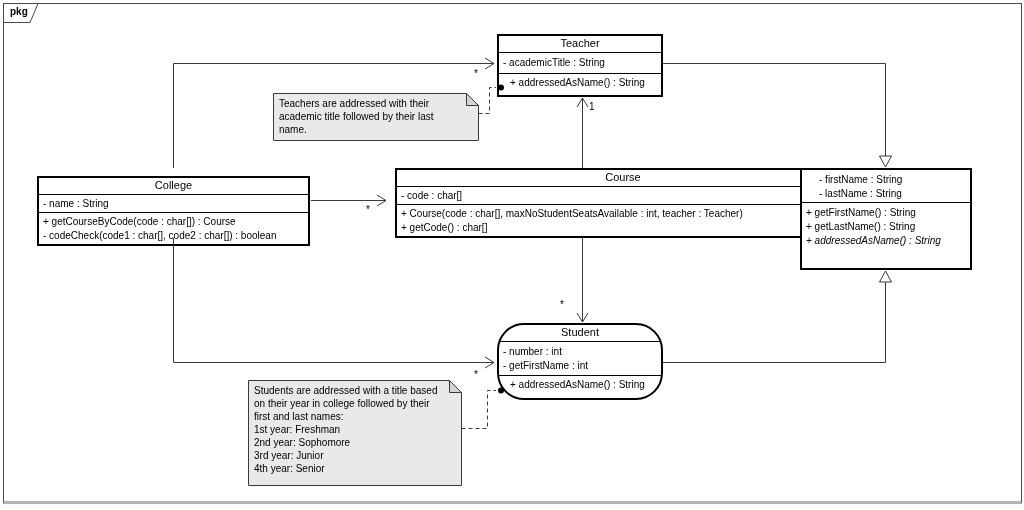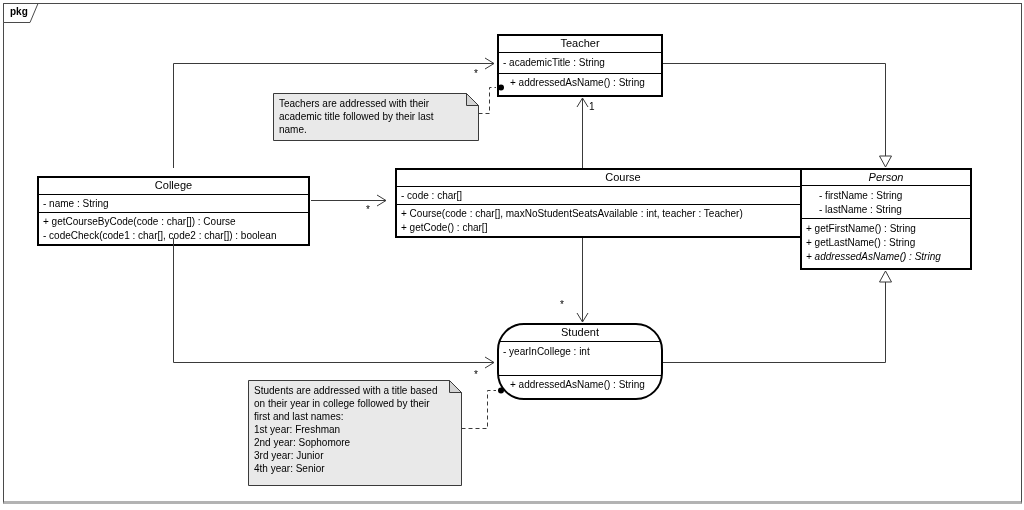--- a/index.html
+++ b/index.html
@@ -71,29 +71,29 @@
     <div class="member">- academicTitle : String</div>
   </div>
   <div class="compartment" style="flex:1;">
     <div class="member indent">+ addressedAsName() : String</div>
   </div>
 </div>
 
 <div class="class-box" style="left:497px;top:323px;width:166px;height:77px;border-radius:27px;">
   <div class="class-title">Student</div>
   <div class="compartment mid" style="height:34px;padding-top:3px;">
-    <div class="member">- yearInCollege : int</div>
+    <div class="member">- number : int</div>
+    <div class="member">- getFirstName : int</div>
   </div>
   <div class="compartment" style="flex:1;">
     <div class="member indent">+ addressedAsName() : String</div>
   </div>
 </div>
 
 <div class="class-box" style="left:800px;top:168px;width:172px;height:102px;">
-  <div class="class-title italic" style="height:16px;line-height:14px;">Person</div>
   <div class="compartment mid" style="height:33px;padding-top:3px;padding-left:13px;">
     <div class="member">- firstName : String</div>
     <div class="member">- lastName : String</div>
   </div>
   <div class="compartment" style="flex:1;padding-top:3px;">
     <div class="member">+ getFirstName() : String</div>
     <div class="member">+ getLastName() : String</div>
     <div class="member italic">+ addressedAsName() : String</div>
   </div>
 </div>

